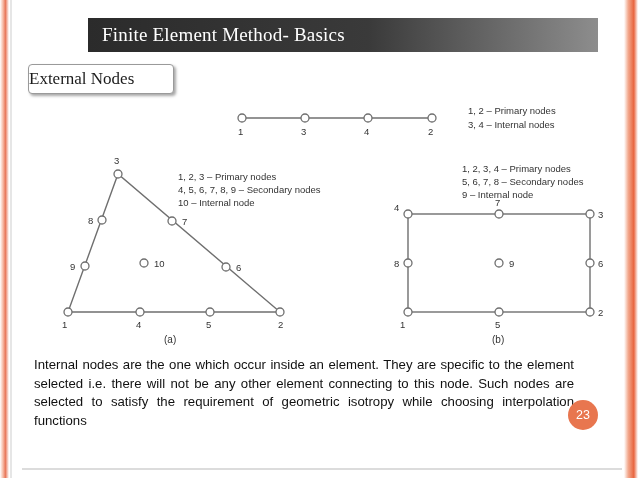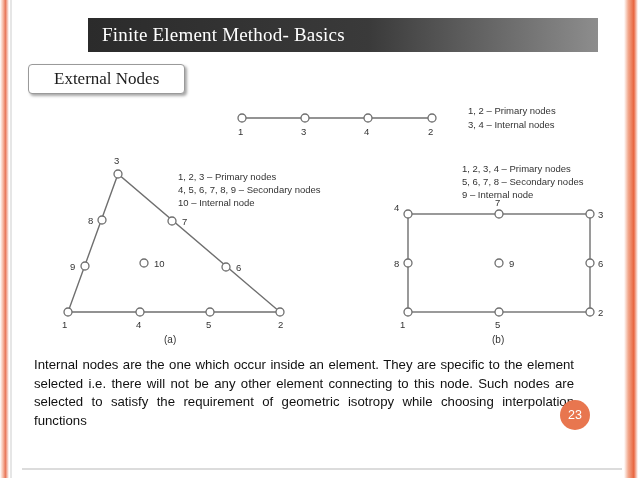--- a/index.html
+++ b/index.html
@@ -63,21 +63,21 @@
     left: 16px;
     top: 64px;
     min-width: 146px;
     height: 30px;
     background: #ffffff;
     border: 1px solid #9a9a9a;
     border-radius: 4px;
     box-shadow: 2px 2px 3px rgba(0,0,0,0.35);
     display: flex;
     align-items: center;
-    padding: 0 25px;
+    padding: 0 0;
     box-sizing: border-box;
   }
   .subtitle-text {
     font-size: 17px;
     color: #1b1b1b;
     font-family: "Liberation Serif", serif;
   }
   .figure-area {
     position: absolute;
     left: 18px;
@@ -104,21 +104,21 @@
     left: 0;
     top: 438px;
     width: 606px;
     text-align: center;
     font-size: 14.5px;
     color: #1b1b1b;
     font-family: "Liberation Serif", serif;
   }
   .slide-number {
     position: absolute;
-    right: 28px;
+    right: 20px;
     top: 400px;
     width: 30px;
     height: 30px;
     border-radius: 50%;
     background: #e8764f;
     color: #ffffff;
     font-size: 12.5px;
     display: flex;
     align-items: center;
     justify-content: center;

